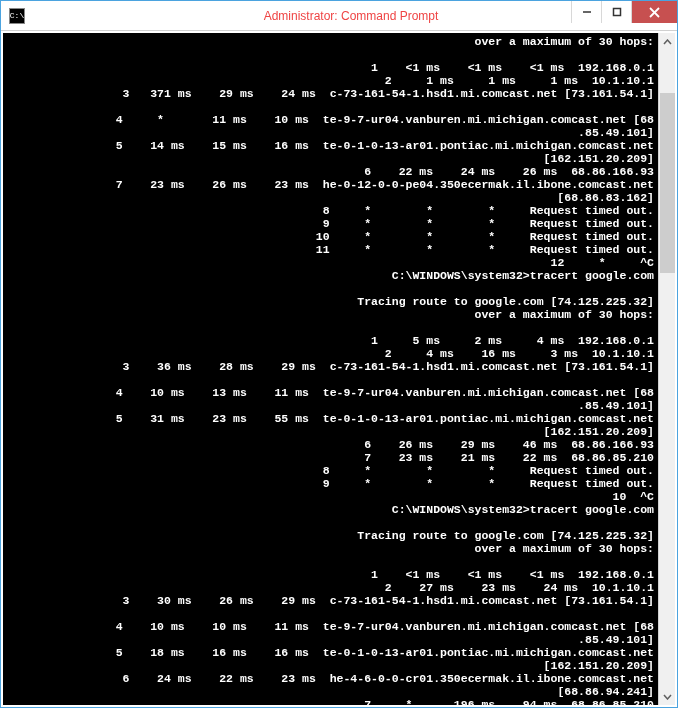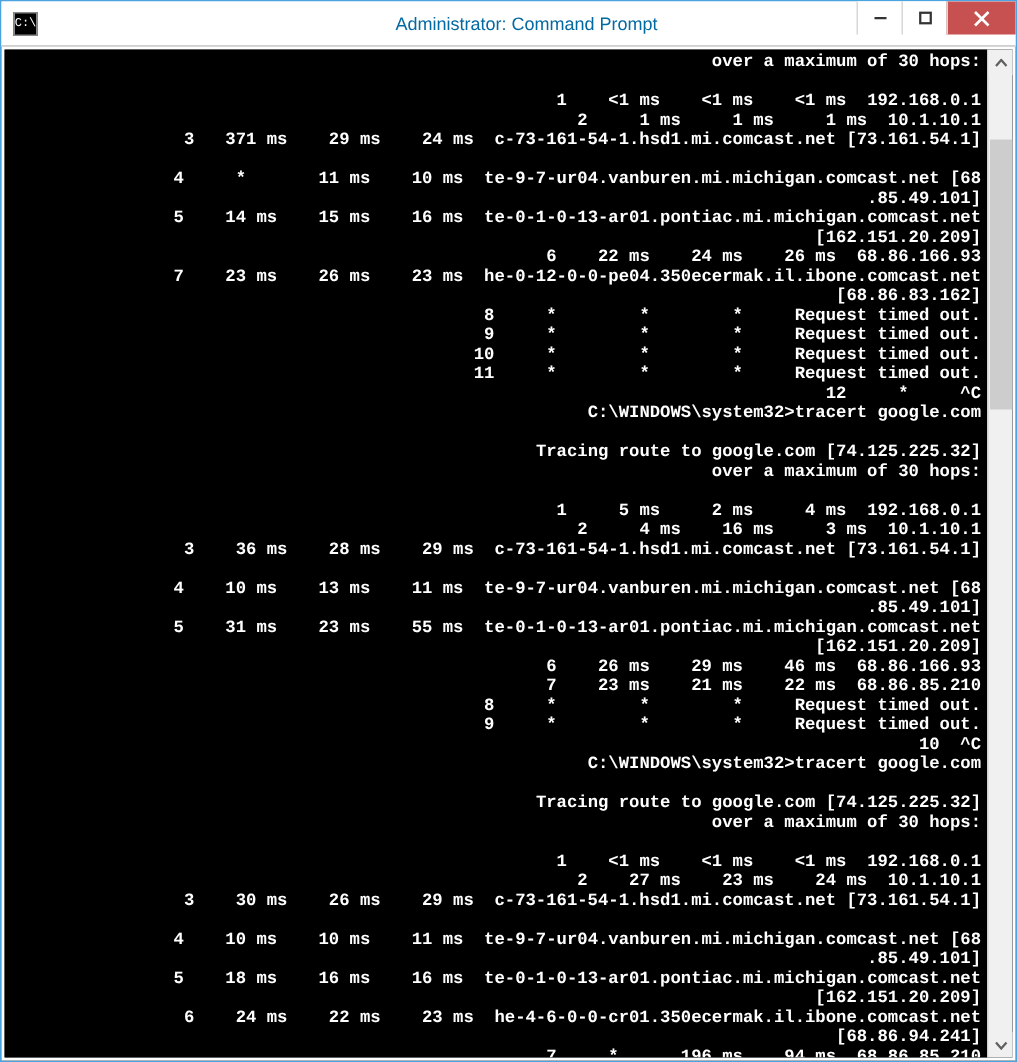--- a/index.html
+++ b/index.html
@@ -38,21 +38,21 @@
       justify-content: center;
       font-size: 8px;
       color: #fff;
       font-family: "Courier New", monospace;
     }
     .titlebar-title {
       flex: 1;
       text-align: center;
       font-family: "Segoe UI", Tahoma, sans-serif;
       font-size: 12px;
-      color: #0369a1;
+      color: #ef4444;
     }
     .win-controls {
       display: flex;
       height: 22px;
       position: absolute;
       right: 0;
       top: 0;
     }
     .win-btn {
       width: 30px;

